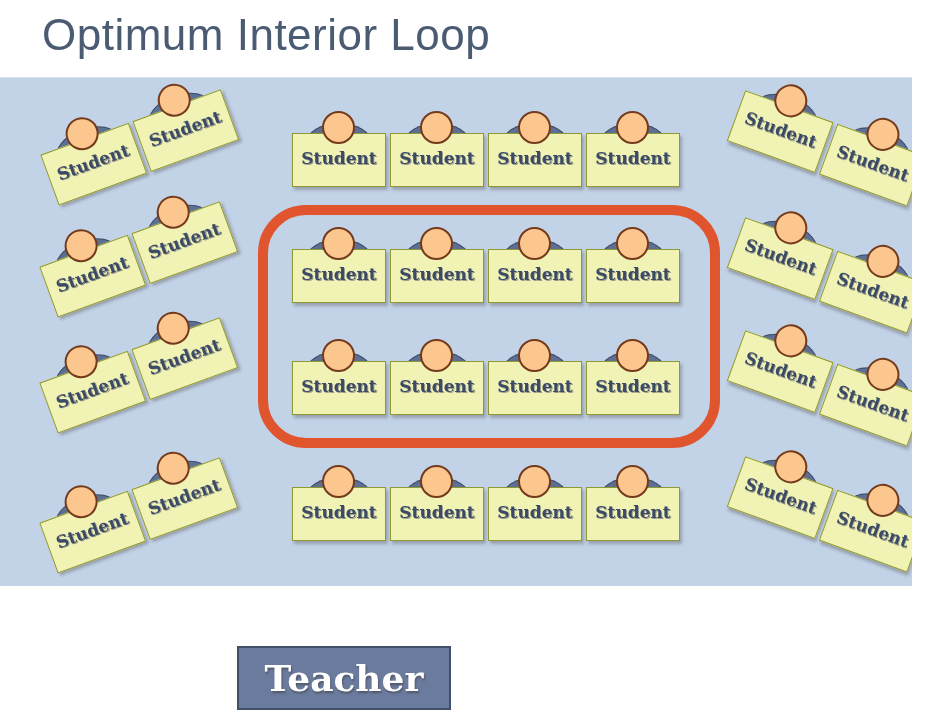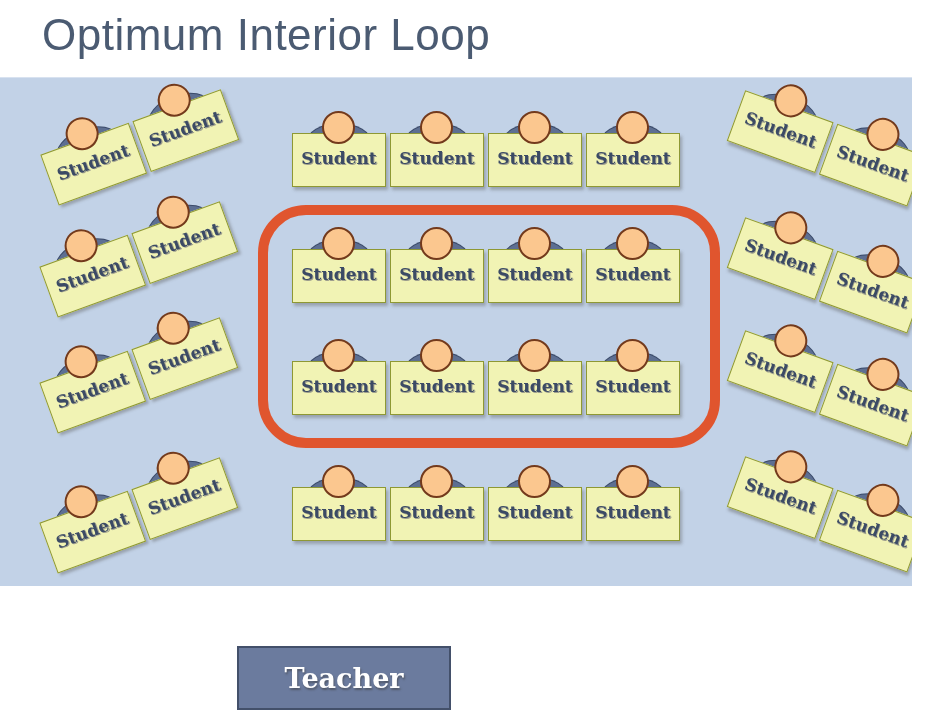--- a/index.html
+++ b/index.html
@@ -53,21 +53,21 @@
   }
   .pair { position:absolute; width:192px; height:76px; }
   .teacher-desk {
     position:absolute; box-sizing:border-box;
     background:var(--teacherFill,#6b7b9e);
     border:2px solid var(--teacherBorder,#43506a);
     display:flex; align-items:center; justify-content:center;
   }
   .teacher-label {
     font-family:"DejaVu Serif","Liberation Serif",serif;
-    font-weight:bold; font-size:27px;
+    font-weight:bold; font-size:36px;
     color:var(--teacherText,#ffffff);
     text-shadow:1px 2px 2px rgba(60,60,60,0.55);
     white-space:nowrap;
   }
 </style>
 </head>
 <body>
 
 <div id="page" style="--pageBg: #ffffff; --roomBg: #c2d2e7; --titleText: #4b5b72; --deskFill: #f1f3b4; --deskBorder: #8e9834; --deskText: #3b4a65; --headFill: #fbc78f; --headBorder: #733a1c; --bodyFill: #5d6f92; --loop: #e0552e; --teacherFill: #6b7b9e; --teacherBorder: #43506a; --teacherText: #ffffff;">
   <div class="page-title">Optimum Interior Loop</div>

